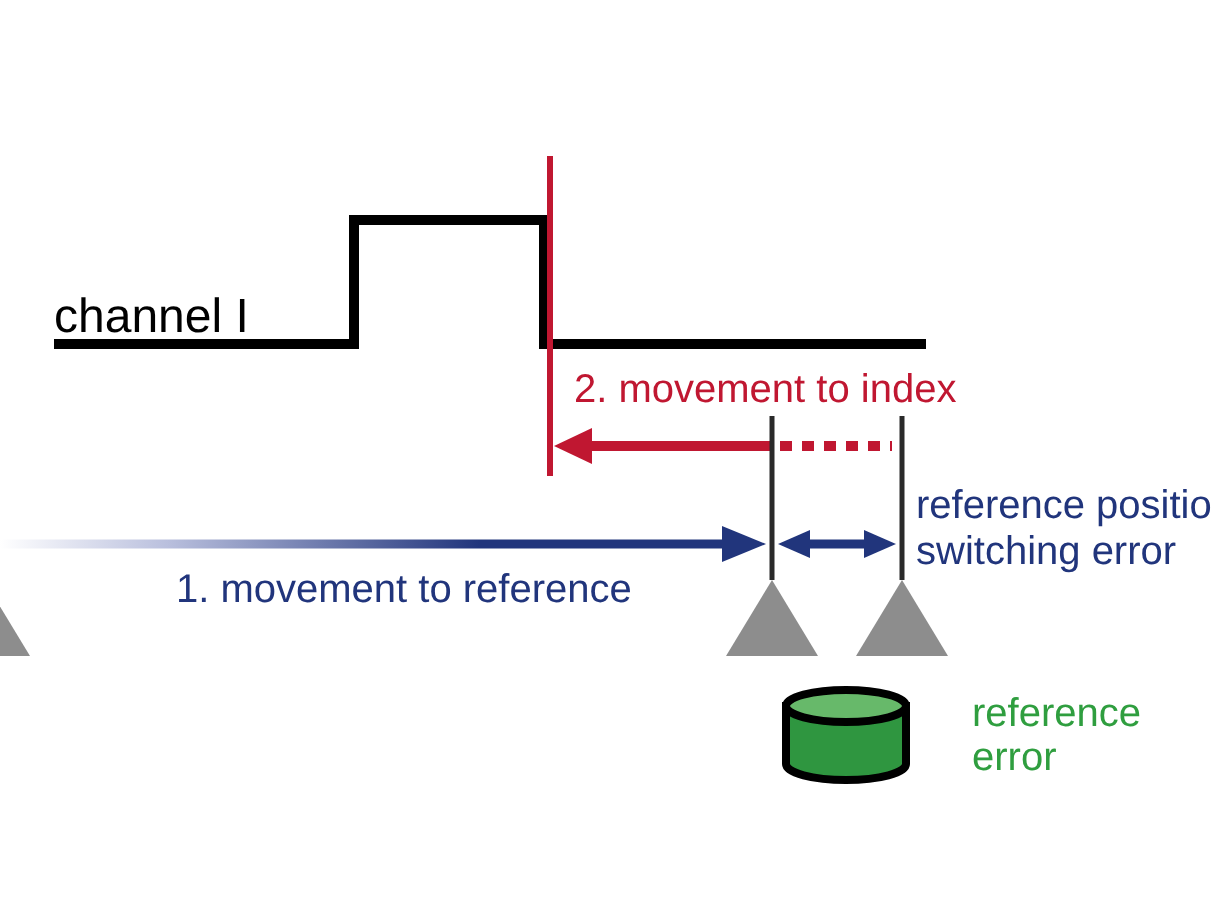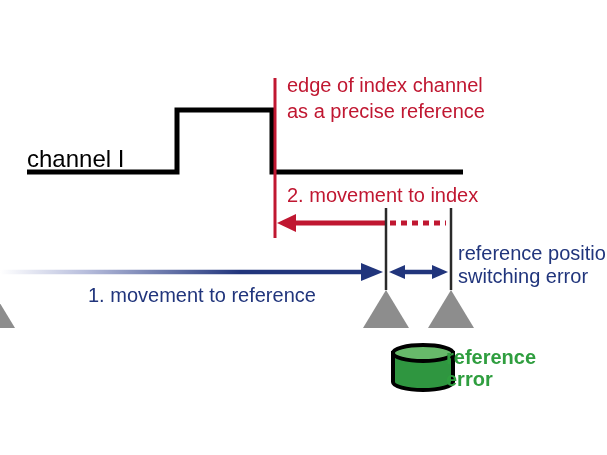--- a/index.html
+++ b/index.html
@@ -13,21 +13,21 @@
     background:var(--bg);
     font-family:"Liberation Sans", sans-serif;
   }
   .canvas svg{position:absolute; left:0; top:0;}
   .label{position:absolute; white-space:nowrap; font-size:20px;}
   .lbl-channel{left:27px; top:145px; color:var(--black); font-size:24px;}
   .lbl-edge-note{left:287px; top:72px; color:var(--red); line-height:26px;}
   .lbl-move-index{left:287px; top:184px; color:var(--red);text-align:center;}
   .lbl-move-ref{left:88px; top:245px; color:var(--navy);margin-top:39px;}
   .lbl-switch-err{left:458px; top:242px; color:var(--navy); line-height:23px;}
-  .lbl-ref-switch{left:446px; top:346px; color:var(--green-text); line-height:22px;font-weight:bold;}
+  .lbl-ref-switch{left:486px; top:346px; color:var(--green-text); line-height:22px;}
 
   .signal{fill:none; stroke:var(--black); stroke-width:5;}
   .edge-line{stroke:var(--red); stroke-width:3;}
   .red-arrow-line{stroke:var(--red); stroke-width:5;}
   .red-dotted{stroke:var(--red); stroke-width:5; stroke-dasharray:6 5;}
   .red-head{fill:var(--red);}
   .tick{stroke:var(--tick); stroke-width:2.5;}
   .blue-line{stroke:var(--navy); stroke-width:4.5;}
   .blue-head{fill:var(--navy);}
   .triangle{fill:var(--gray);}
@@ -70,24 +70,20 @@
     <polygon class="triangle" points="-8,290 15,328 -31,328"></polygon>
     <polygon class="triangle" points="386,290 409,328 363,328"></polygon>
     <polygon class="triangle" points="451,290 474,328 428,328"></polygon>
 
     <path class="cyl-body" d="M 393 353 L 393 382 A 30 8 0 0 0 453 382 L 453 353 Z"></path>
     <ellipse class="cyl-top" cx="423" cy="353" rx="30" ry="8"></ellipse>
   </svg>
 
   <div class="label lbl-channel">channel I</div>
 
-  <div class="label lbl-edge-note">
-    <div>edge of index channel</div>
-    <div>as a precise reference</div>
-  </div>
 
   <div class="label lbl-move-index">2. movement to index</div>
 
   <div class="label lbl-move-ref">1. movement to reference</div>
 
   <div class="label lbl-switch-err">
     <div>reference position</div>
     <div>switching error</div>
   </div>
 

